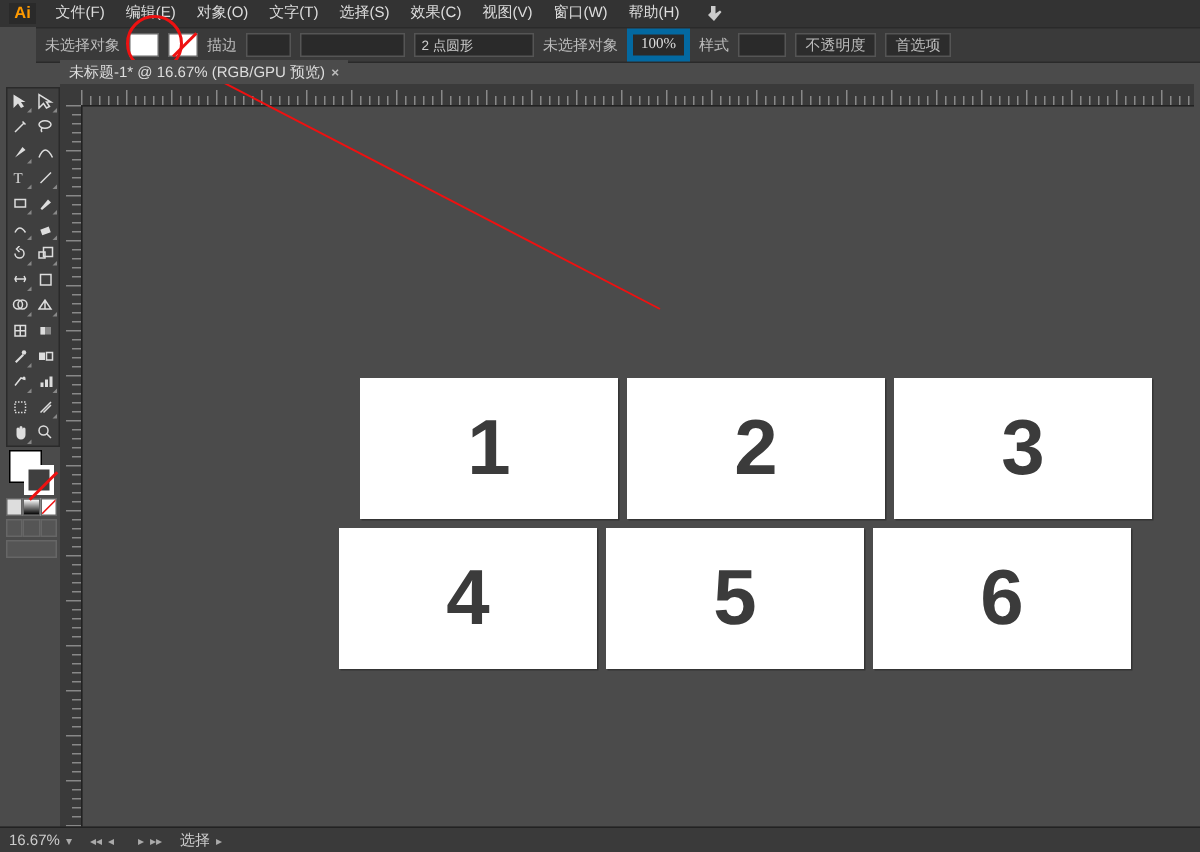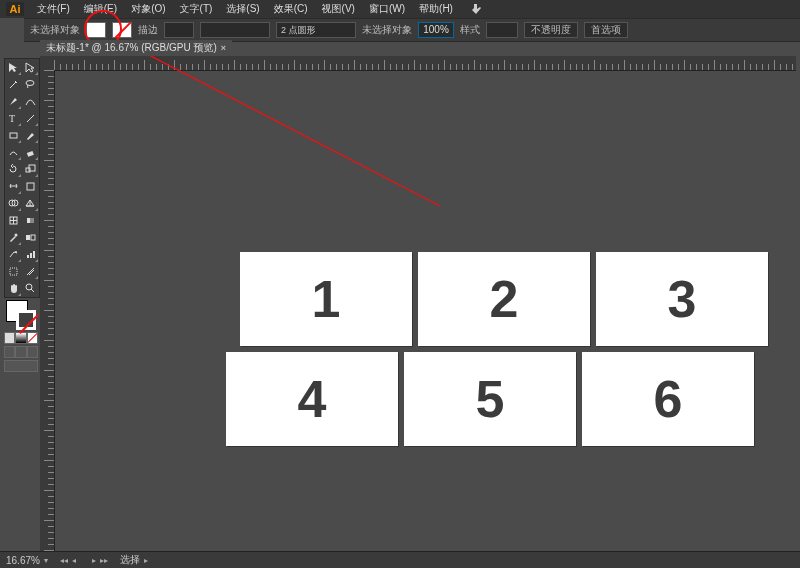--- a/index.html
+++ b/index.html
@@ -96,24 +96,25 @@
     background: #2c2c2c;
     border: 1px solid #555;
     color: #bbb;
     font-size: 10px;
     display:flex;
     align-items:center;
   }
   .opacity-box {
     width: 34px; height:14px;
     background:#2a2a2a;
-    border:1px solid #0369a1;
+    border:4px solid #0369a1;
     color:#ddd;
     text-align:center;
     line-height:14px;
+    font-family:Liberation Serif, serif;
   }
 
   
   .anno-circle {
     position: absolute;
     border: 2px solid #e11;
     border-radius: 50%;
     pointer-events: none;
   }
 

